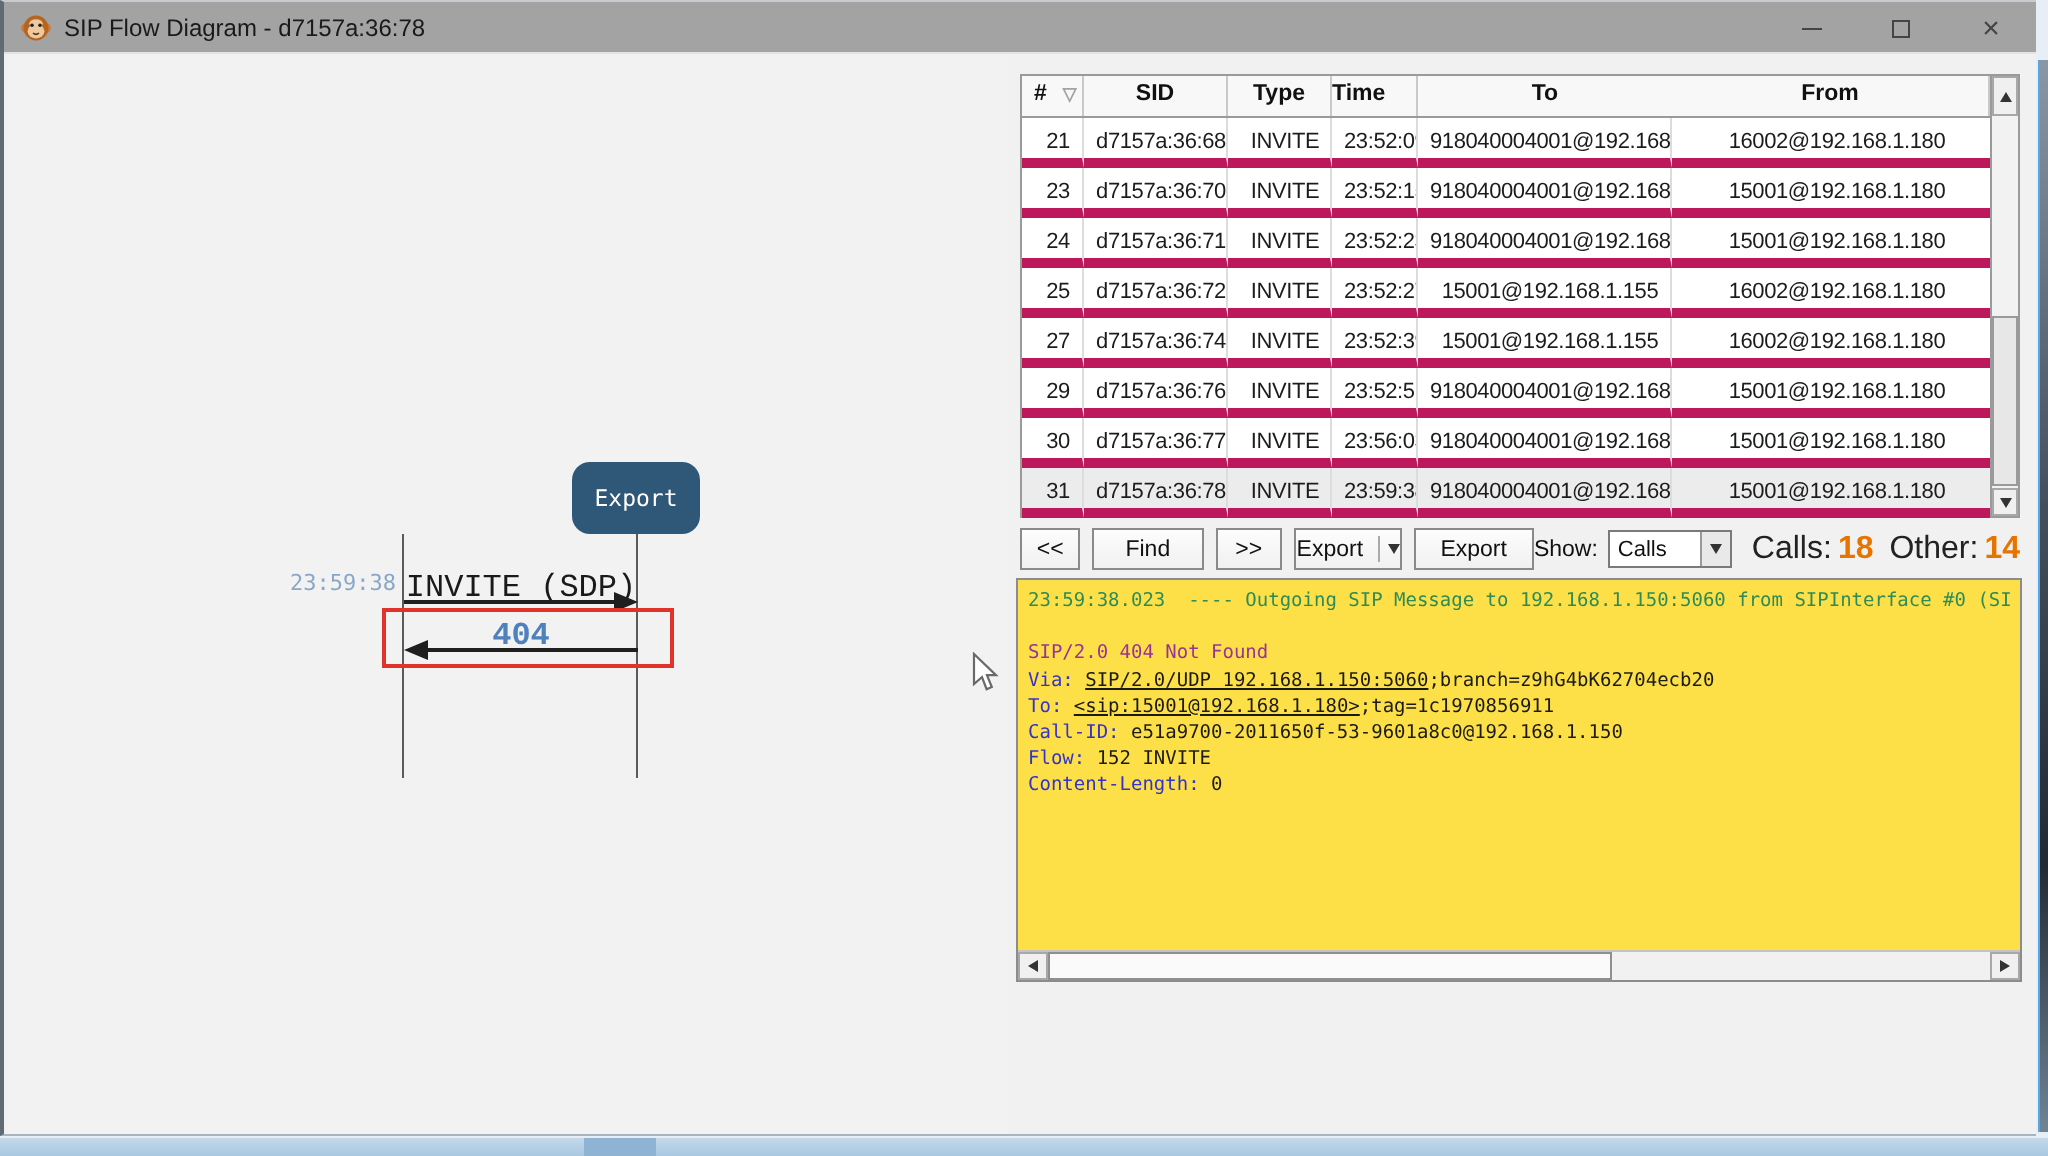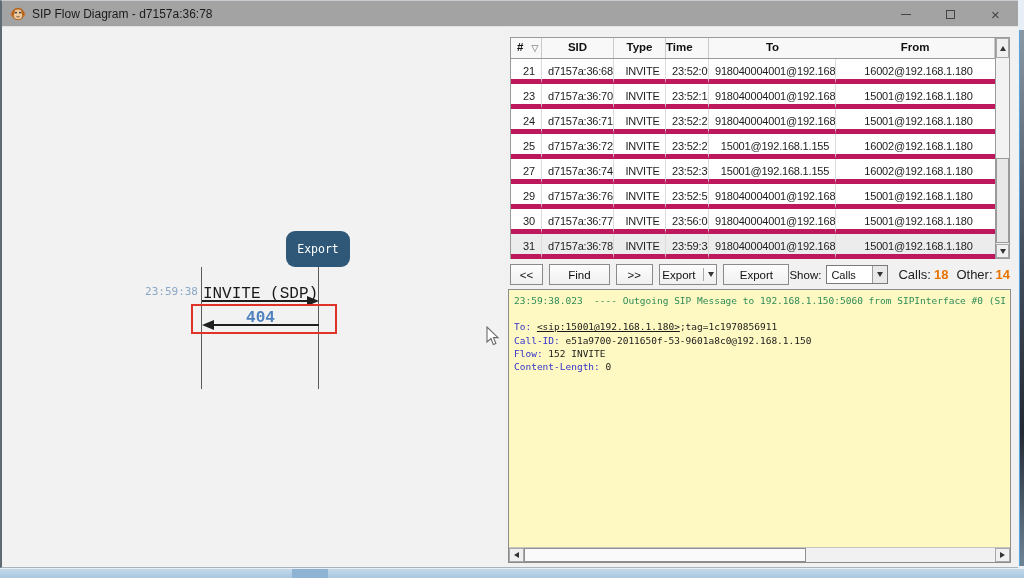--- a/index.html
+++ b/index.html
@@ -82,28 +82,28 @@
             font-size:11.5px; color:#111; display:flex; align-items:center; justify-content:center; margin-right:6px; }
   .w-prev{width:36px;} .w-find{width:66px;} .w-next{width:40px;} .w-export{width:64px;} .w-refresh{width:72px;margin-right:0;}
   .export-sep { width:1px; height:13px; background:#aaa; margin:0 4px 0 7px; }
   .show-cluster { margin-left:auto; display:flex; align-items:center; }
   .show-label { font-size:11.5px; color:#111; margin-right:5px; }
   .dropdown { width:62px; height:19px; background:#fff; border:1px solid #7a7a7a;
               display:flex; align-items:center; }
   .dd-text { flex:1; font-size:11px; padding-left:4px; color:#111; }
   .dd-btn { width:15px; height:100%; background:#e9e9e9; border-left:1px solid #9a9a9a;
             display:flex; align-items:center; justify-content:center; }
-  .counts { display:flex; align-items:center; margin-left:10px; font-size:13px; }
+  .counts { display:flex; align-items:center; margin-left:10px; font-size:16px; }
   .cnt-label { color:#222; margin-right:3px; }
   .cnt-num { color:#e87400; font-weight:bold; margin-right:8px; }
   .cnt-num.last { margin-right:0; }
 
   
-  .logbox { position:absolute; left:506px; top:288px; width:503px; height:274px;
-            background:#fef9c3; border:1px solid #8c8c8c;padding-left:11px; }
+  .logbox { position:absolute; left:506px; top:288px; width:503px; height:202px;
+            background:#fde047; border:1px solid #8c8c8c;padding-left:11px; }
   .log-text { position:absolute; left:0; top:0; right:0; bottom:16px; overflow:hidden; padding:4px 0 0 5px;
               font-family:"DejaVu Sans Mono", monospace; font-size:9.5px; }
   .lline { height:13.2px; line-height:13.2px; white-space:pre; }
   .c-green { color:#2e8b57; }
   .c-purple { color:#993399; }
   .c-navy { color:#3333cc; }
   .c-val { color:#1a1a1a; }
   .uri { color:#1a1a1a; text-decoration:underline; }
   .redbox { border:1px solid #e0342b; padding:0 1px; }
   .hscroll { position:absolute; left:0; right:0; bottom:0; height:15px; background:#f1f1f1; border-top:1px solid #c4c4c4; }
@@ -270,20 +270,22 @@
         <span class="cnt-label">Other:</span>
         <span class="cnt-num last">14</span>
       </div>
     </div>
   </div>
 
   <div class="logbox">
     <div class="log-text">
       <div class="lline c-green">23:59:38.023  ---- Outgoing SIP Message to 192.168.1.150:5060 from SIPInterface #0 (SI</div>
       <div class="lline"></div>
+      <div class="lline c-purple">SIP/2.0 404 Not Found</div>
+      <div class="lline"><span class="c-navy">Via: </span><span class="uri">SIP/2.0/UDP 192.168.1.150:5060</span><span class="c-val">;branch=z9hG4bK62704ecb20</span></div>
       <div class="lline"><span class="c-navy">To: </span><span class="uri">&lt;sip:15001@192.168.1.180&gt;</span><span class="c-val">;tag=1c1970856911</span></div>
       <div class="lline"><span class="c-navy">Call-ID: </span><span class="c-val">e51a9700-2011650f-53-9601a8c0@192.168.1.150</span></div>
       <div class="lline"><span class="c-navy">Flow: </span><span class="c-val">152 INVITE</span></div>
       <div class="lline"><span class="c-navy">Content-Length: </span><span class="c-val">0</span></div>
     </div>
     <div class="hscroll">
       <div class="hs-btn hs-left">
           <span class="tri-l"></span>
         </div>
       <div class="hs-thumb"></div>

